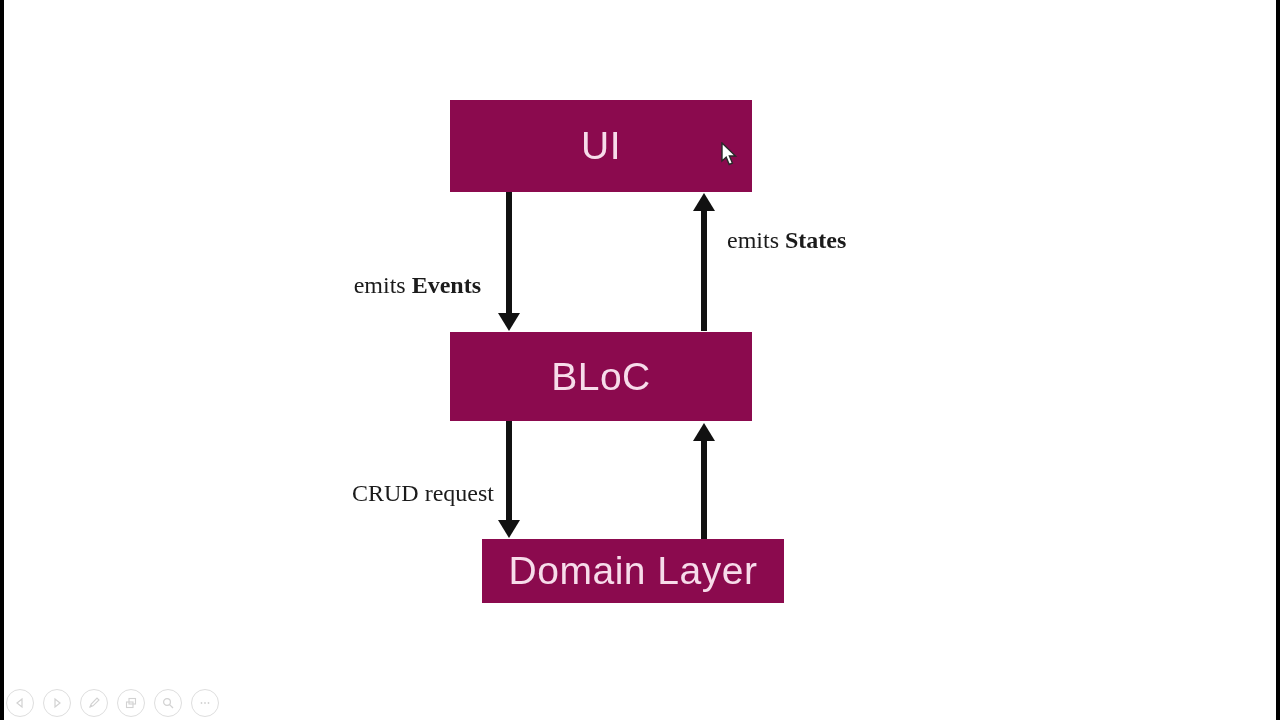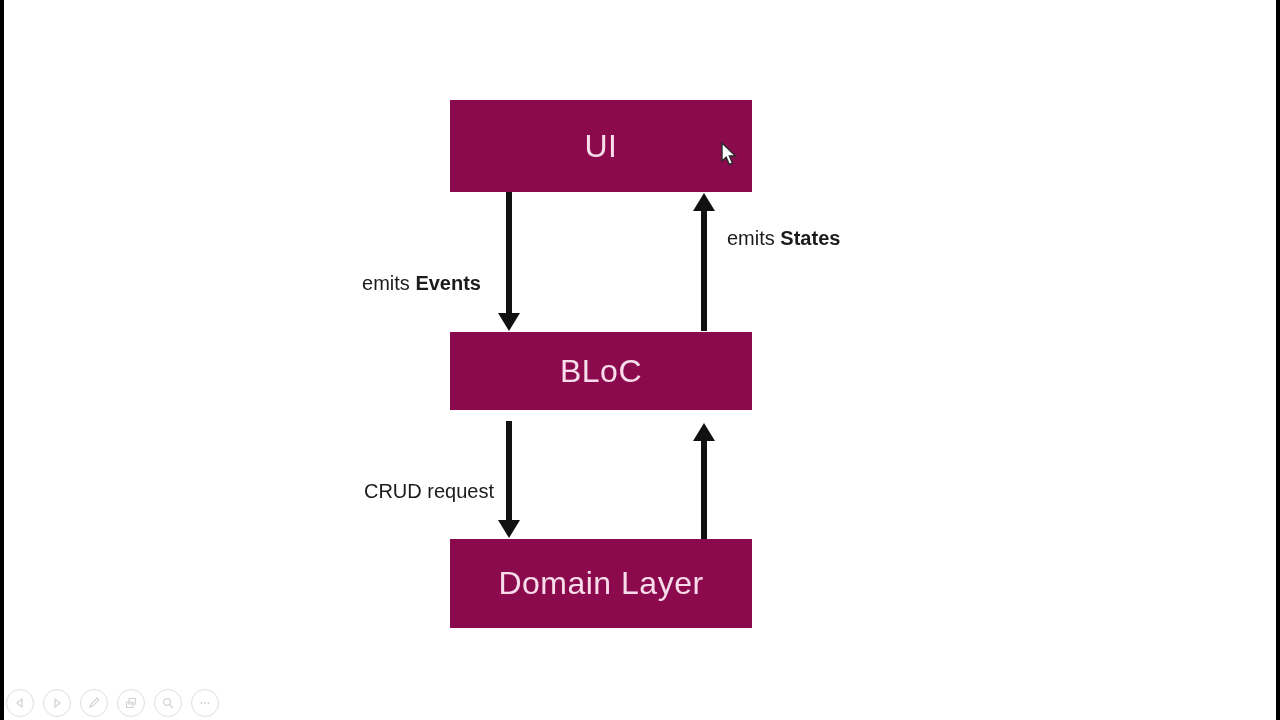--- a/index.html
+++ b/index.html
@@ -31,26 +31,26 @@
     position: absolute;
     left: 450px;
     width: 302px;
     background: #8B0A4E;
     display: flex;
     align-items: center;
     justify-content: center;
   }
   .node-label {
     color: #F7DCEA;
-    font-size: 32px;
+    font-size: 39px;
     letter-spacing: 0.5px;
   }
   #node-ui     { top: 100px; height: 92px; }
-  #node-bloc   { top: 332px; height: 78px; }
-  #node-domain { top: 539px; height: 89px; }
+  #node-bloc   { top: 332px; height: 89px; }
+  #node-domain { top: 539px; height: 64px; margin-left: 32px; }
 
   
   .shaft {
     position: absolute;
     width: 6px;
     background: #111111;
   }
   .head {
     position: absolute;
     width: 0;
@@ -66,23 +66,24 @@
   #arrow-bloc-to-ui .head      { left: 693px; top: 193px; }
   #arrow-bloc-to-ui .shaft     { left: 701px; top: 210px; height: 121px; }
   #arrow-bloc-to-domain .shaft { left: 506px; top: 421px; height: 100px; }
   #arrow-bloc-to-domain .head  { left: 498px; top: 520px; }
   #arrow-domain-to-bloc .head  { left: 693px; top: 423px; }
   #arrow-domain-to-bloc .shaft { left: 701px; top: 440px; height: 99px; }
 
   
   .edge-label {
     position: absolute;
-    font-size: 20px;
+    font-size: 24px;
     color: #1b1b1b;
     white-space: nowrap;
+    font-family: Liberation Serif, serif;
   }
   .edge-label b { font-weight: bold; }
   #label-emits-events { right: 799px; top: 272px; text-align: center; }
   #label-emits-states { left: 727px;  top: 227px; }
   #label-crud-request { right: 786px; top: 480px; margin-left: 18px; }
   #label-entity-failure { left: 727px; top: 434px; }
 
   
   #toolbar {
     position: absolute;

